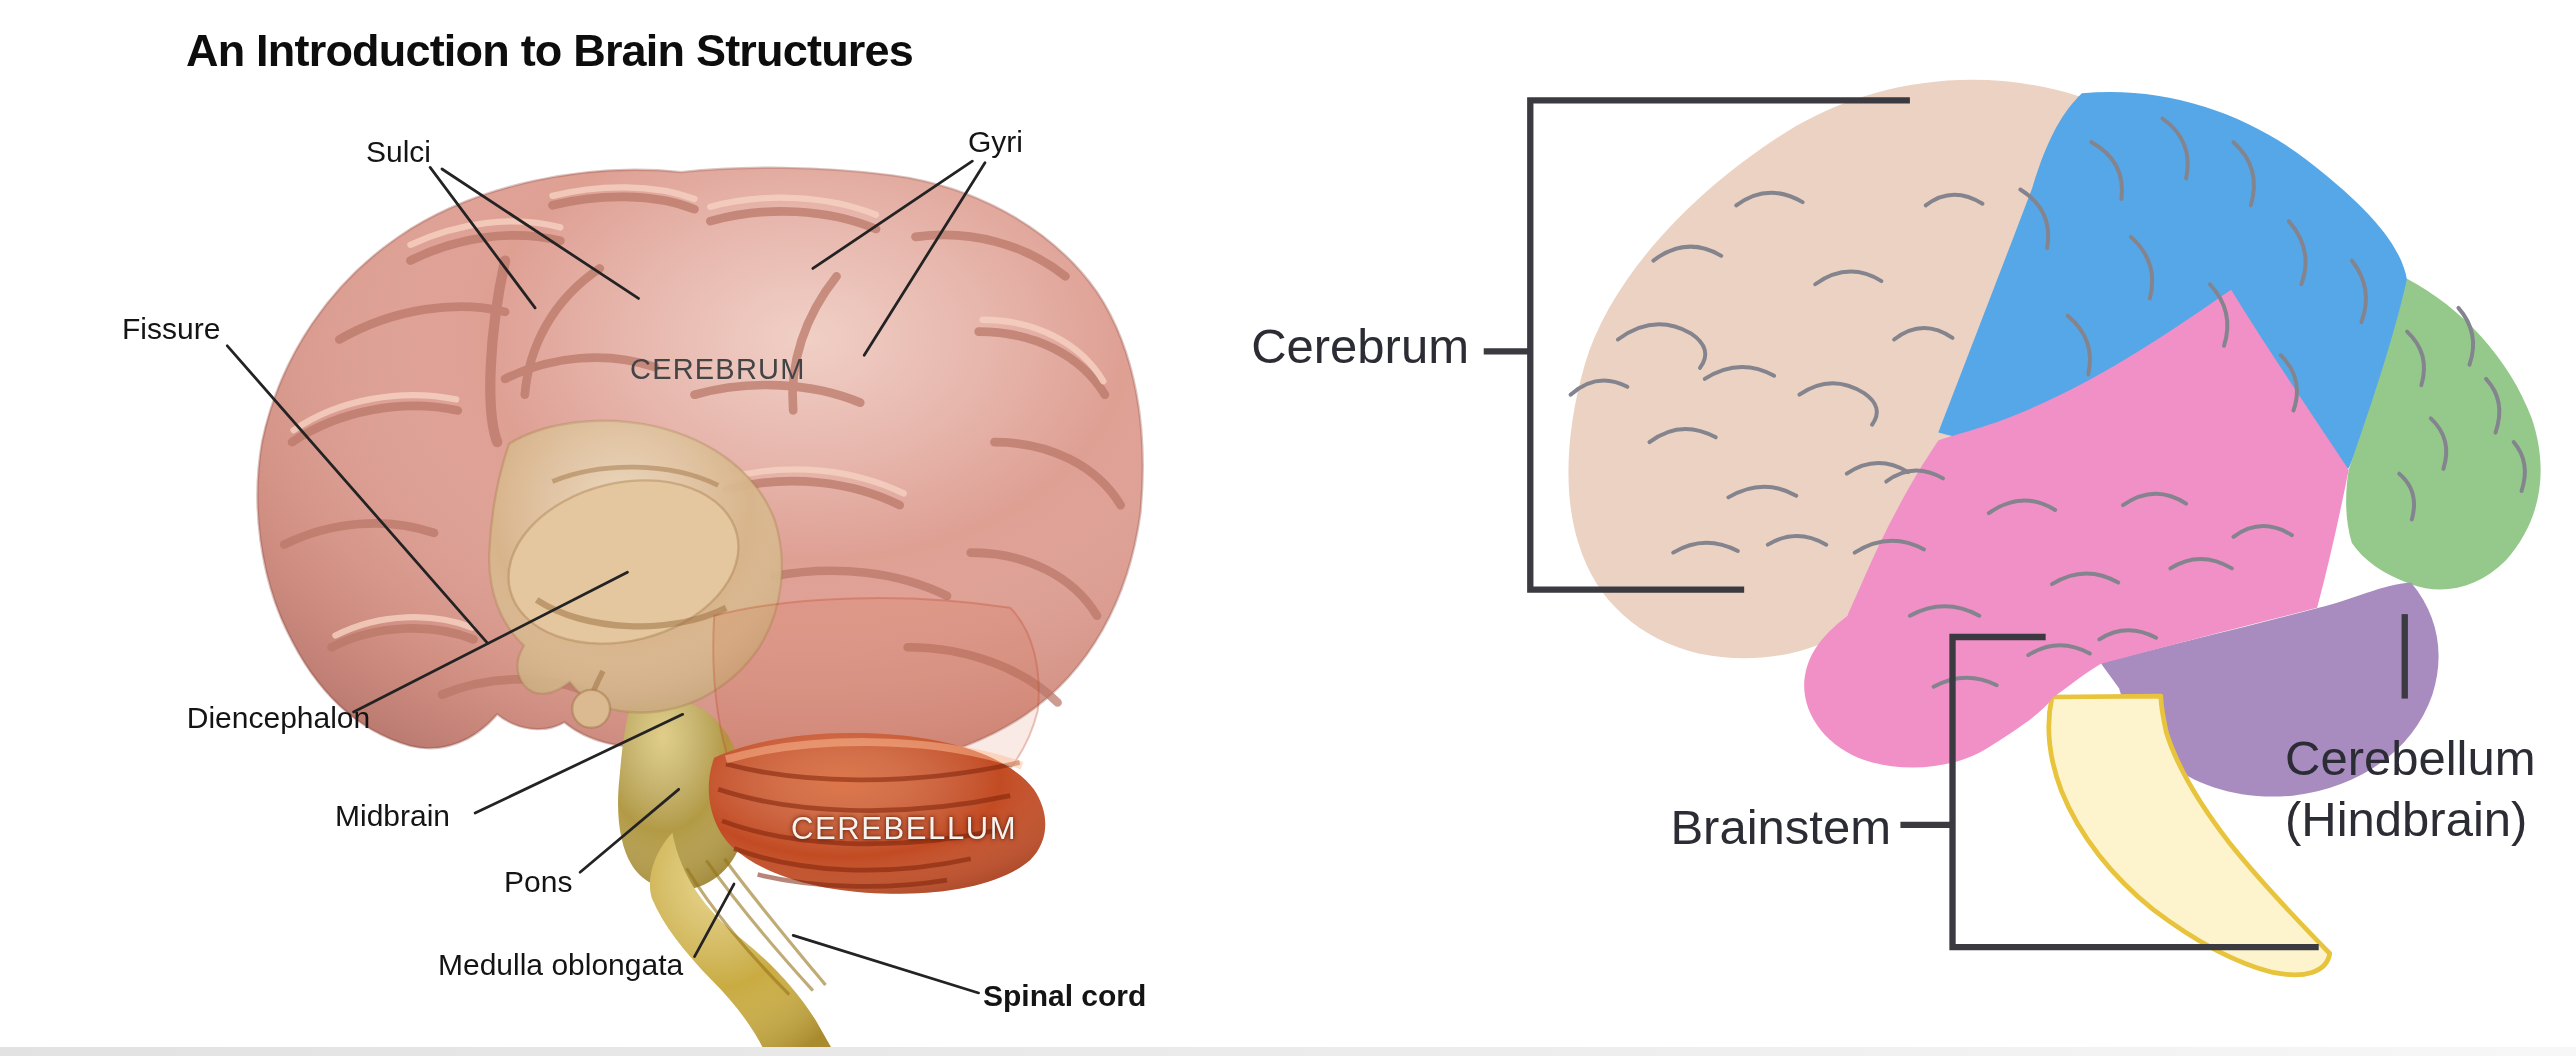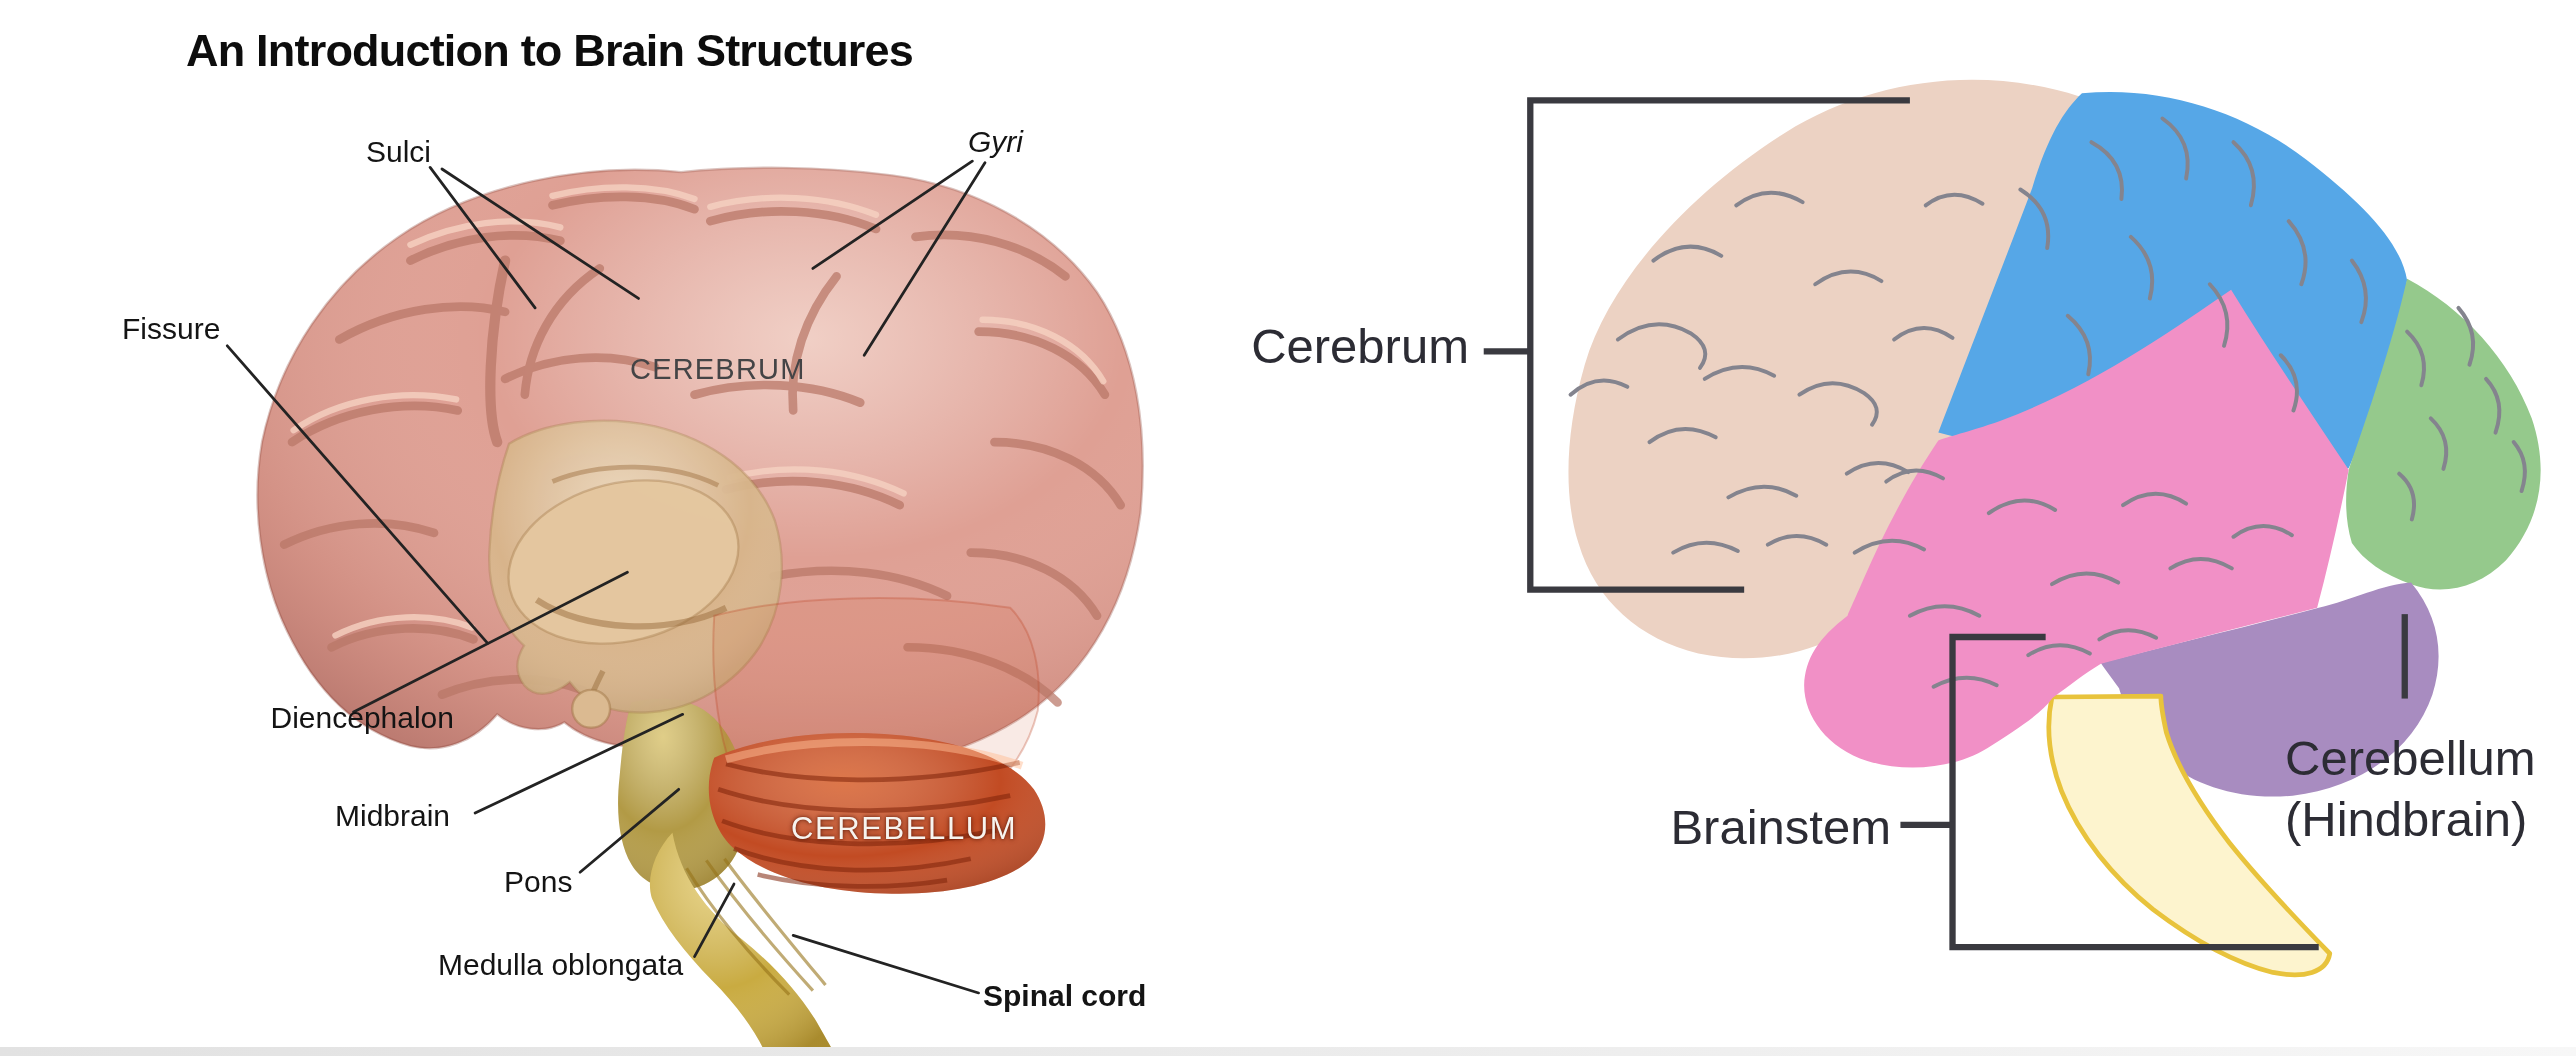--- a/index.html
+++ b/index.html
@@ -3,21 +3,21 @@
 <meta charset="utf-8">
 <style>
   html,body{margin:0;padding:0;background:#ffffff;}
   body{width:2576px;height:1057px;position:relative;overflow:hidden;
        font-family:"Liberation Sans","DejaVu Sans",sans-serif;}
   #stage{position:absolute;left:0;top:0;width:2576px;height:837px;}
   svg{position:absolute;left:0;top:0;}
   .lbl{position:absolute;color:#141414;font-size:30px;line-height:32px;white-space:nowrap;}
   .lbl-title{position:absolute;left:186px;top:25px;font-size:45px;font-weight:bold;
              letter-spacing:-0.8px;color:#0d0d0d;white-space:nowrap;}
-  .lbl-center{text-align:right;white-space:normal;}
+  .lbl-center{text-align:center;white-space:normal;}
   .italic{font-style:italic;}
   .overlay-cerebrum{position:absolute;left:630px;top:353px;font-size:29px;color:#444446;
                     letter-spacing:1.2px;}
   .overlay-cerebellum{position:absolute;left:791px;top:811px;font-size:31px;color:#f7f4ef;
                       letter-spacing:1.6px;text-shadow:0 0 5.5px rgba(90,25,8,.85),0 0 2.4px rgba(90,25,8,.6);}
   .rlbl{position:absolute;color:#2c2c34;font-size:49px;line-height:61px;white-space:nowrap;}
   .rlbl.right{text-align:right;}
   .bottom-strip{position:absolute;left:0;top:1047px;width:2576px;height:10.3px;
                 background:linear-gradient(90deg,#e2e2e2 0%,#ececec 55%,#f7f7f7 100%);}
   .leader{stroke:#232323;stroke-width:3.5;fill:none;stroke-linecap:round;}
@@ -255,21 +255,21 @@
         <path d="M 2592,807 L 2474,807 L 2474,1200 L 2938,1200"></path>
         <line x1="2408" y1="1045" x2="2474" y2="1045"></line>
         <line x1="3047" y1="778" x2="3047" y2="885"></line>
       </g>
     </g>
   </svg>
 
   <div class="lbl-title">An Introduction to Brain Structures</div>
 
   <div class="lbl" style="left:366px;top:136px;">Sulci</div>
-  <div class="lbl" style="left:968px;top:126px;font-style:italic;">Gyri</div>
+  <div class="lbl" style="left:968px;top:126px;">Gyri</div>
   <div class="lbl" style="left:122px;top:313px;">Fissure</div>
   <div class="overlay-cerebrum">CEREBRUM</div>
 
   <div class="lbl lbl-center" style="left:103px;top:702px;width:351px;line-height:31px;">
     <div>Diencephalon</div>
   </div>
 
   <div class="lbl" style="left:335px;top:800px;">Midbrain</div>
   <div class="lbl" style="left:504px;top:866px;text-align:center;">Pons</div>
   <div class="lbl" style="left:438px;top:949px;">Medulla oblongata</div>

